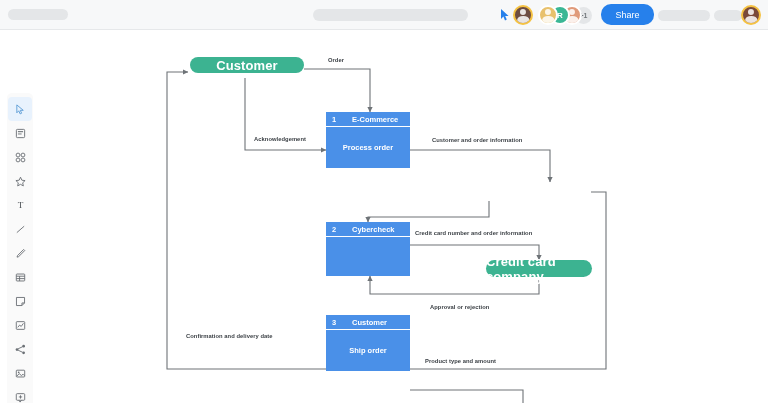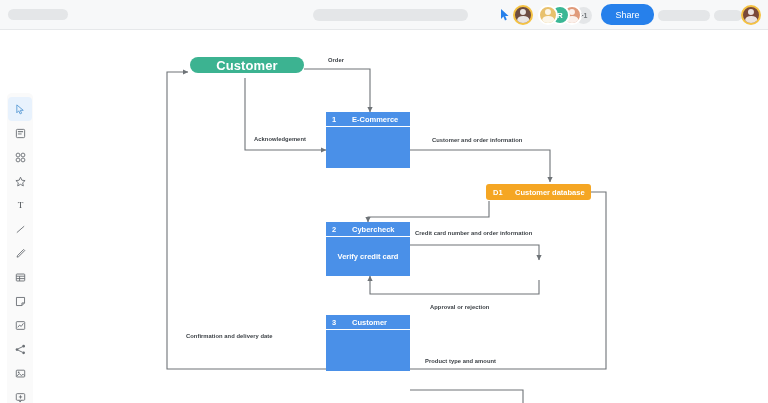--- a/index.html
+++ b/index.html
@@ -385,41 +385,41 @@
 
     <div class="node entity" style="left:152px; top:25px; width:114px; height:16px;">
       <span>Customer</span>
     </div>
 
     <div class="node process" style="left:288px; top:80px; width:84px; height:56px;">
       <div class="p-head">
         <span class="p-num">1</span>
         <span>E-Commerce</span>
       </div>
-    </div>
-
-    <div class="node datastore" style="left:448px; top:152px; width:105px;">
-      <span class="d-num">D1</span>
-      <span>Customer database</span>
-    </div>
+      <div class="p-body">Process order</div>
+    </div>
+
 
     <div class="node process" style="left:288px; top:190px; width:84px; height:54px;">
       <div class="p-head">
         <span class="p-num">2</span>
         <span>Cybercheck</span>
       </div>
-      <div class="p-body">Verify credit card</div>
-    </div>
-
+    </div>
+
+    <div class="node entity" style="left:448px; top:228px; width:106px; height:17px;">
+      <span>Credit card company</span>
+    </div>
 
     <div class="node process" style="left:288px; top:283px; width:84px; height:56px;">
       <div class="p-head">
         <span class="p-num">3</span>
         <span>Customer</span>
       </div>
+      <div class="p-body">Ship order</div>
     </div>
 
     <div class="edge-label" style="left:290px; top:25px;">Order</div>
     <div class="edge-label" style="left:216px; top:104px;">Acknowledgement</div>
     <div class="edge-label" style="left:394px; top:105px;">Customer and order information</div>
     <div class="edge-label" style="left:377px; top:198px;">Credit card number and order information</div>
     <div class="edge-label" style="left:392px; top:272px;">Approval or rejection</div>
     <div class="edge-label" style="left:148px; top:301px;">Confirmation and delivery date</div>
     <div class="edge-label" style="left:387px; top:326px;">Product type and amount</div>
   </div>

